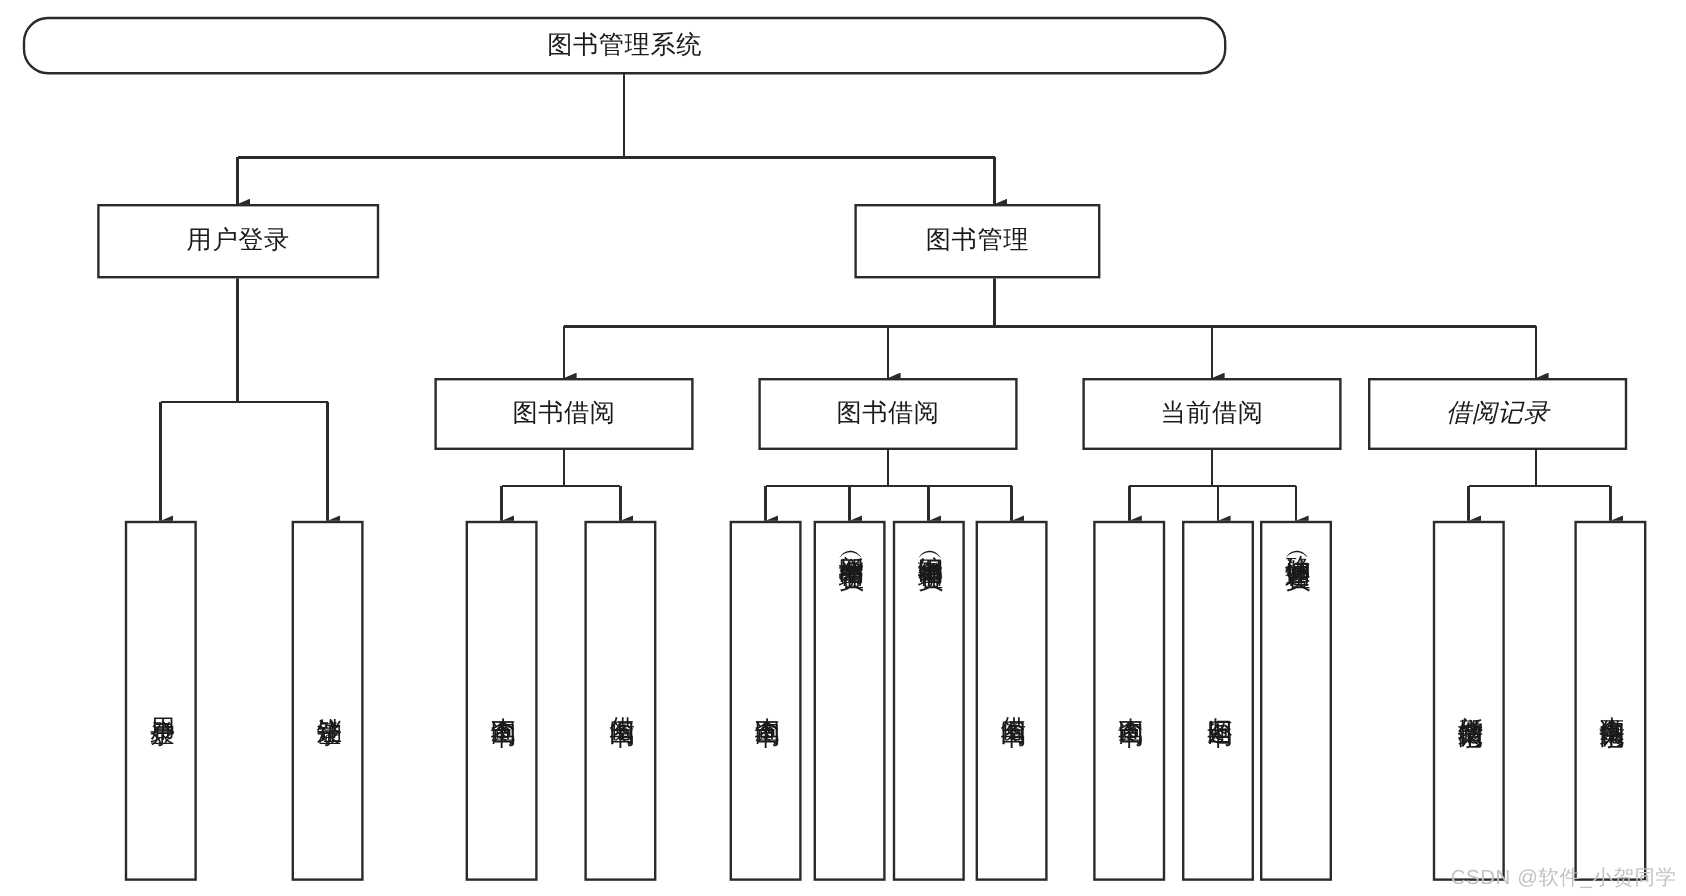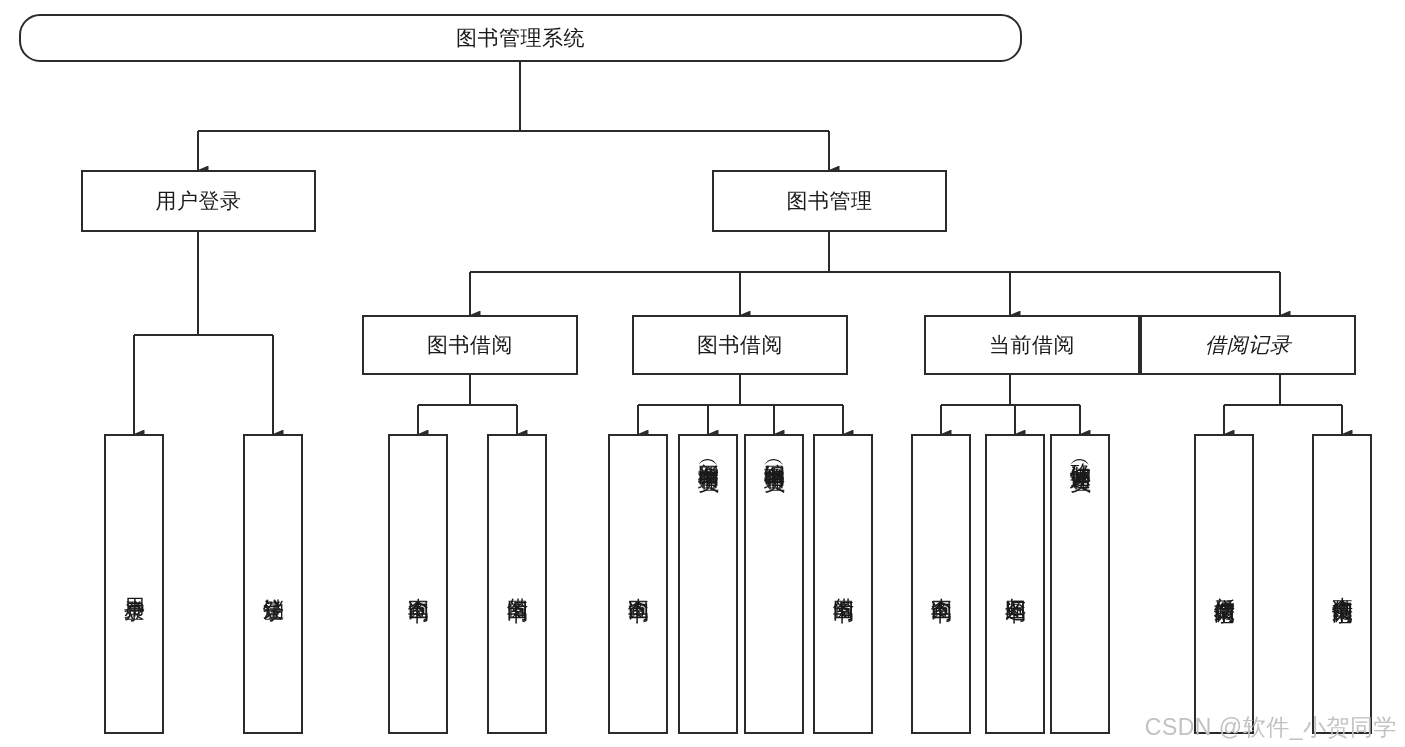--- a/index.html
+++ b/index.html
@@ -56,21 +56,21 @@
     padding-top: 10px;
   }
   .leaf-box.centered {
     align-items: center;
     padding-top: 0;
   }
   #watermark {
     position: absolute;
     right: 8px;
     bottom: 4px;
-    font-size: 23px;
+    font-size: 17px;
     color: #c2c2c2;
     white-space: nowrap;
     pointer-events: none;
     letter-spacing: 0.5px;
   }
 </style>
 </head>
 <body>
 
 <div id="diagram-root">
@@ -118,30 +118,30 @@
       </g>
   </svg>
 
   <div id="nodes-layer">
       <div class="node-box" style="left: 19px; top: 14px; width: 1003px; height: 48px; border-radius: 21px;">
         <span class="node-label-h">图书管理系统</span>
       </div>
       <div class="node-box" style="left: 81px; top: 170px; width: 235px; height: 62px;">
         <span class="node-label-h">用户登录</span>
       </div>
-      <div class="node-box" style="left: 712px; top: 170px; width: 235px; height: 62px;">
+      <div class="node-box" style="left: 712px; top: 170px; width: 205px; height: 62px;">
         <span class="node-label-h">图书管理</span>
       </div>
       <div class="node-box" style="left: 362px; top: 315px; width: 216px; height: 60px;">
         <span class="node-label-h">图书借阅</span>
       </div>
       <div class="node-box" style="left: 632px; top: 315px; width: 216px; height: 60px; text-align: center;">
         <span class="node-label-h">图书借阅</span>
       </div>
-      <div class="node-box" style="left: 902px; top: 315px; width: 216px; height: 60px; margin-left: 22px;">
+      <div class="node-box" style="left: 902px; top: 315px; width: 216px; height: 60px;">
         <span class="node-label-h">当前借阅</span>
       </div>
       <div class="node-box" style="left: 1140px; top: 315px; width: 216px; height: 60px; font-style: italic;">
         <span class="node-label-h">借阅记录</span>
       </div>
       <div class="node-box leaf-box centered" style="left: 104px; top: 434px; width: 60px; height: 300px;">
         <span class="node-label-v">用户登录</span>
       </div>
       <div class="node-box leaf-box centered" style="left: 243px; top: 434px; width: 60px; height: 300px;">
         <span class="node-label-v">注销登录</span>

